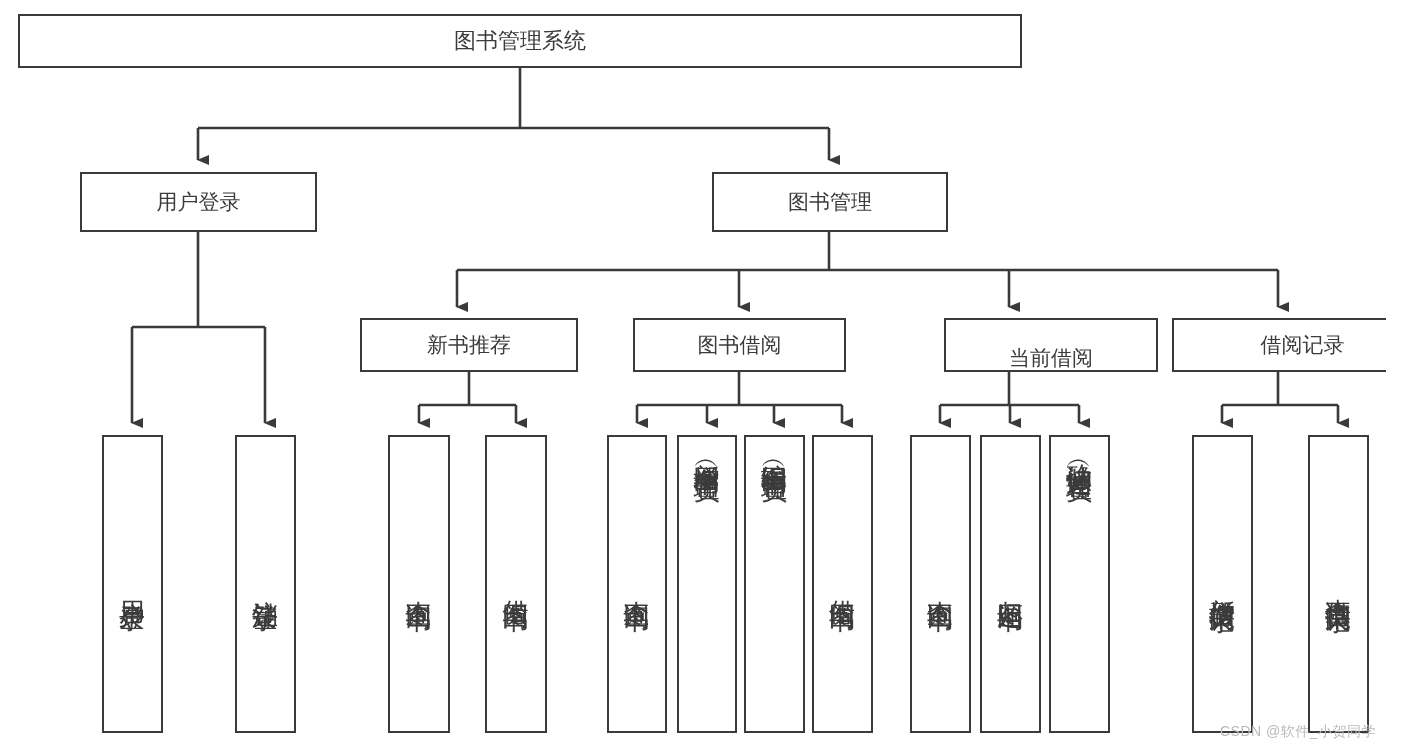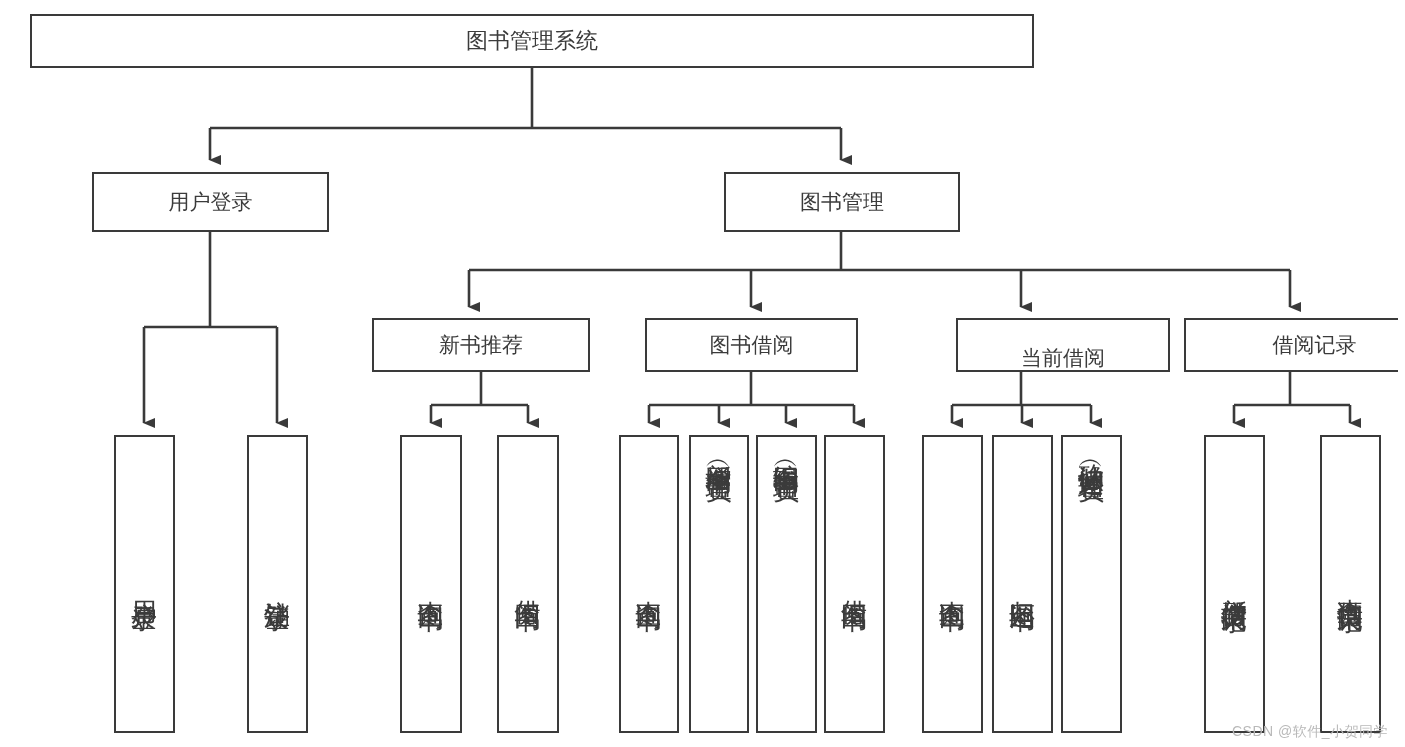--- a/index.html
+++ b/index.html
@@ -9,21 +9,20 @@
   }
   body {
     font-family: "Liberation Sans", "DejaVu Sans", sans-serif;
   }
   #canvas {
     position: relative;
     width: 1386px;
     height: 747px;
     background: #ffffff;
     overflow: hidden;
-    margin-left: 12px;
   }
   #wires {
     position: absolute;
     left: 0;
     top: 0;
     width: 1405px;
     height: 747px;
     pointer-events: none;
   }
   .node {

